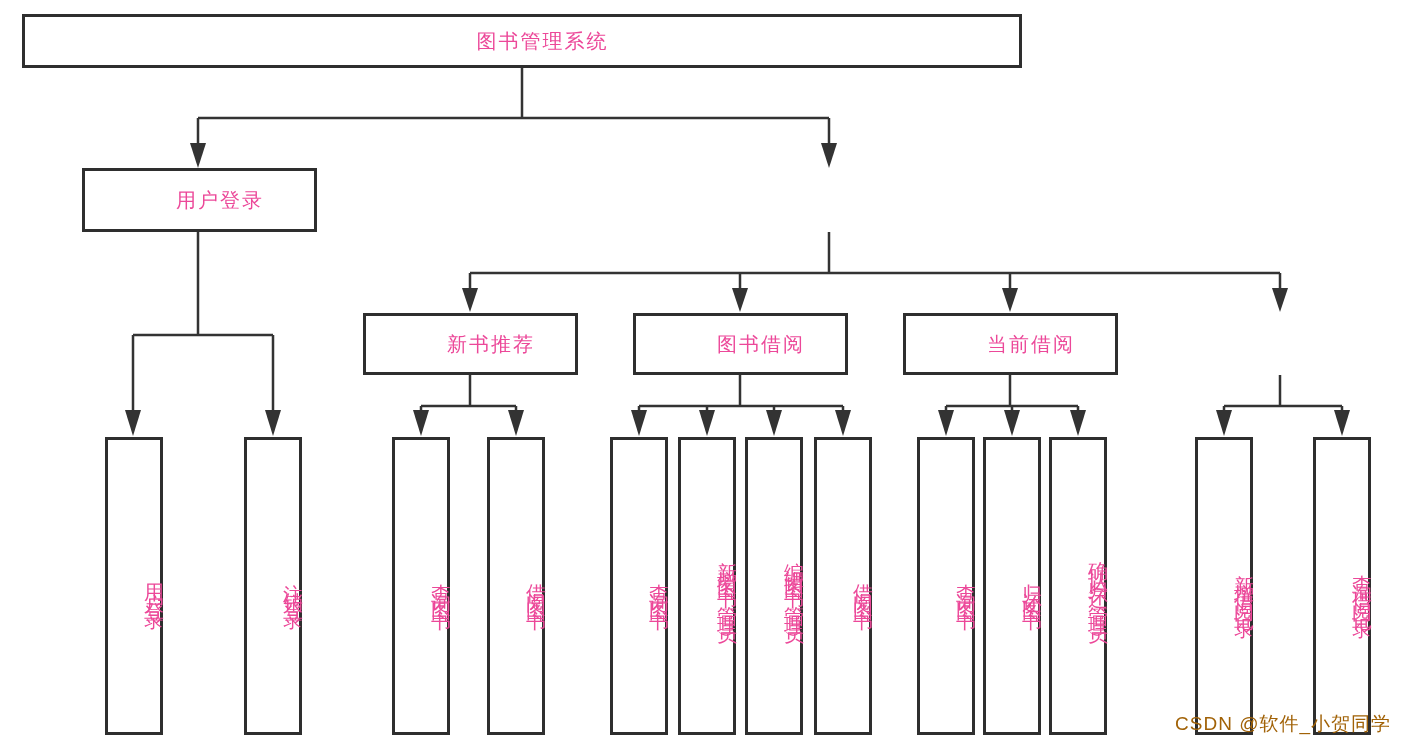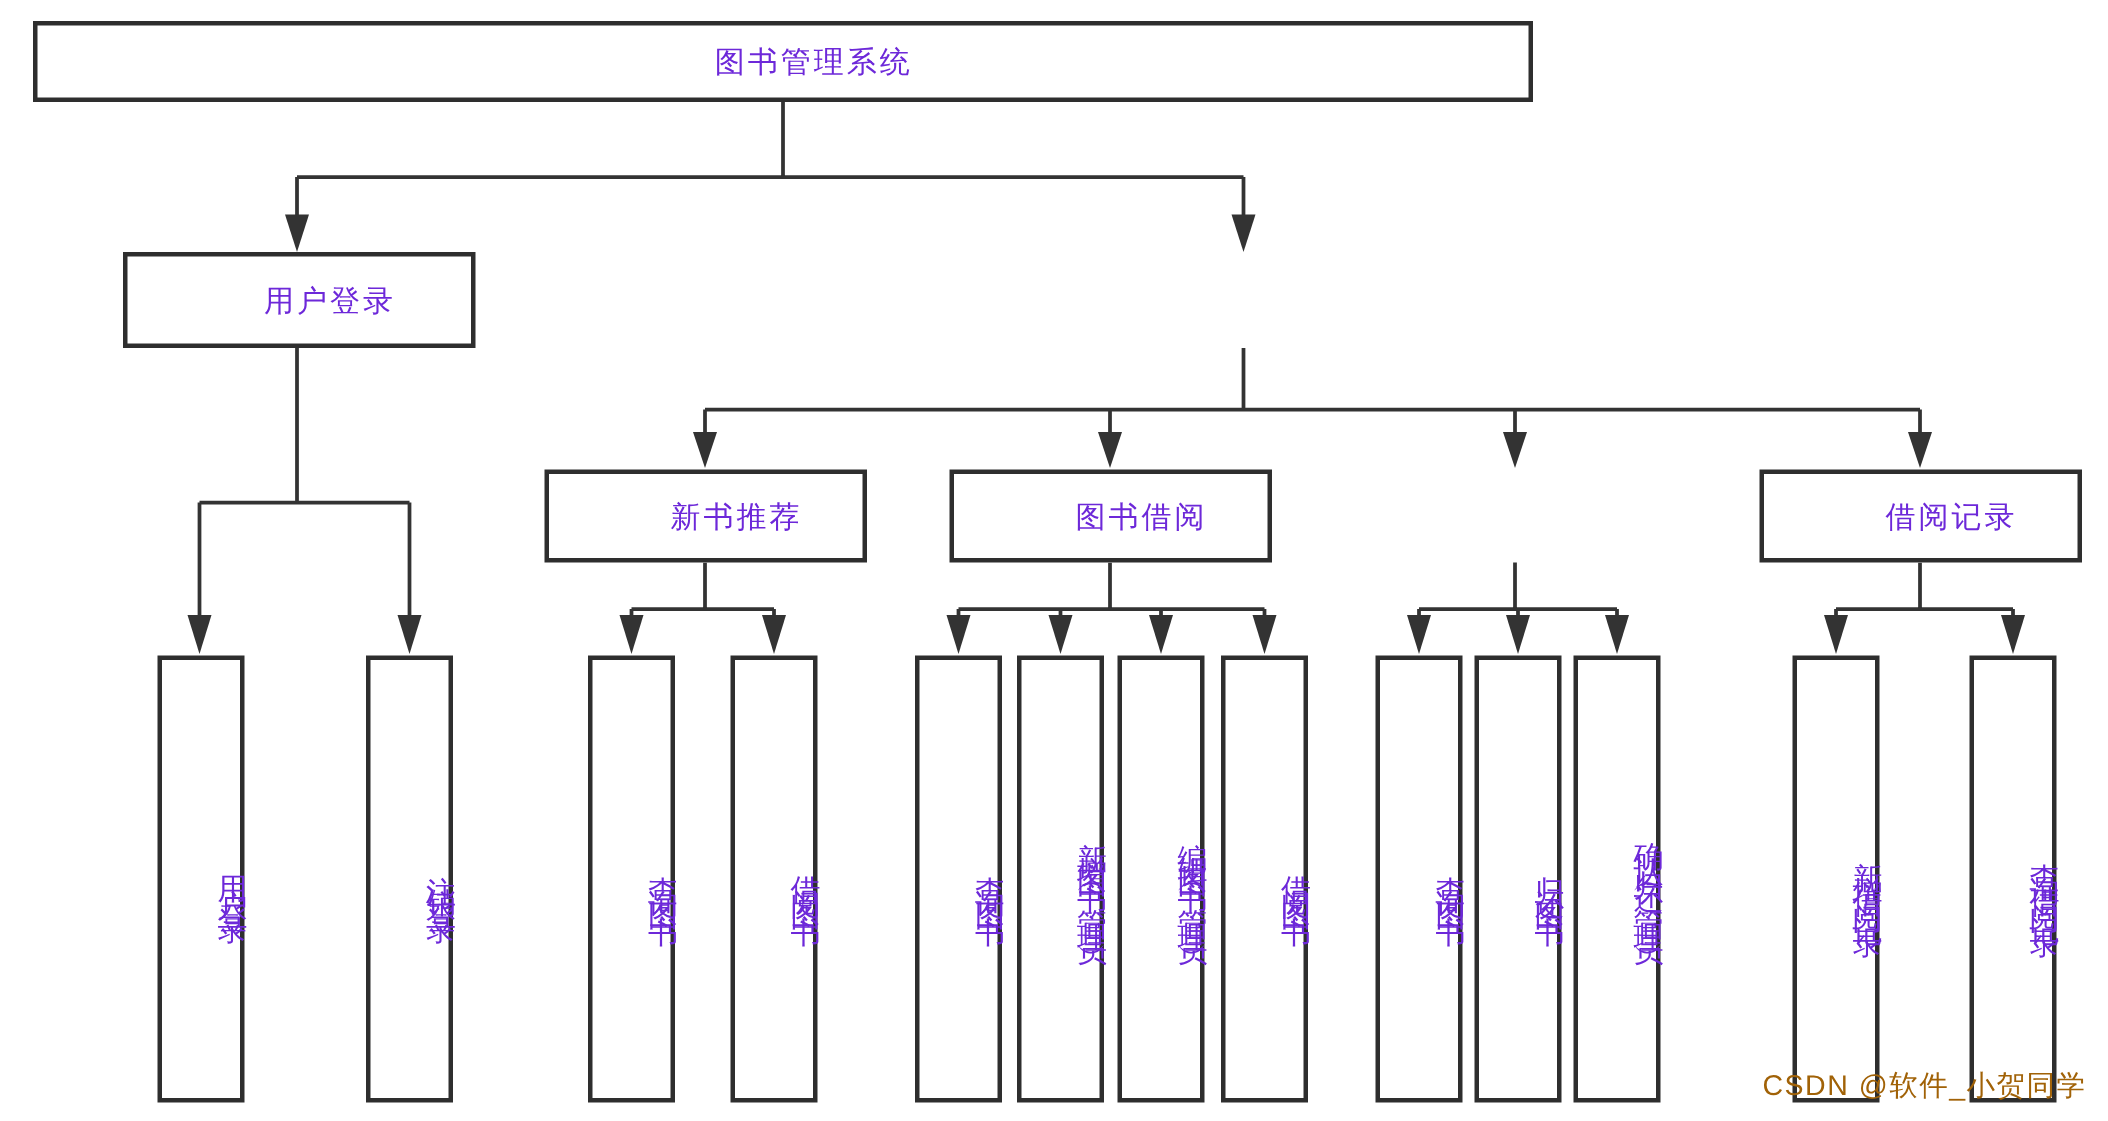--- a/index.html
+++ b/index.html
@@ -23,21 +23,21 @@
     z-index: 1;
   }
   .box {
     position: absolute;
     box-sizing: border-box;
     border: 3px solid #2e2e2e;
     background: #ffffff;
     display: flex;
     align-items: center;
     justify-content: center;
-    color: #6d28d9;
+    color: #ec4899;
     z-index: 2;
     padding-left: 41px;
   }
   .box .label {
     white-space: nowrap;
   }
   .h .label {
     font-size: 20px;
     letter-spacing: 2px;
   }
@@ -134,22 +134,22 @@
   <div class="box h" style="left:82px;top:168px;width:235px;height:64px">
     <span class="label">用户登录</span>
   </div>
 
   <div class="box h" style="left:633px;top:313px;width:215px;height:62px">
     <span class="label">图书借阅</span>
   </div>
   <div class="box h" style="left:363px;top:313px;width:215px;height:62px">
     <span class="label">新书推荐</span>
   </div>
-  <div class="box h" style="left:1173px;top:313px;width:215px;height:62px">
-    <span class="label">借阅记录</span>
+  <div class="box h" style="left:903px;top:313px;width:215px;height:62px">
+    <span class="label">当前借阅</span>
   </div>
 
   <div class="box v" style="left:105px;top:437px;width:58px;height:298px">
     <span class="label">用户登录</span>
   </div>
   <div class="box v" style="left:244px;top:437px;width:58px;height:298px">
     <span class="label">注销登录</span>
   </div>
 
   <div class="box v" style="left:392px;top:437px;width:58px;height:298px">

